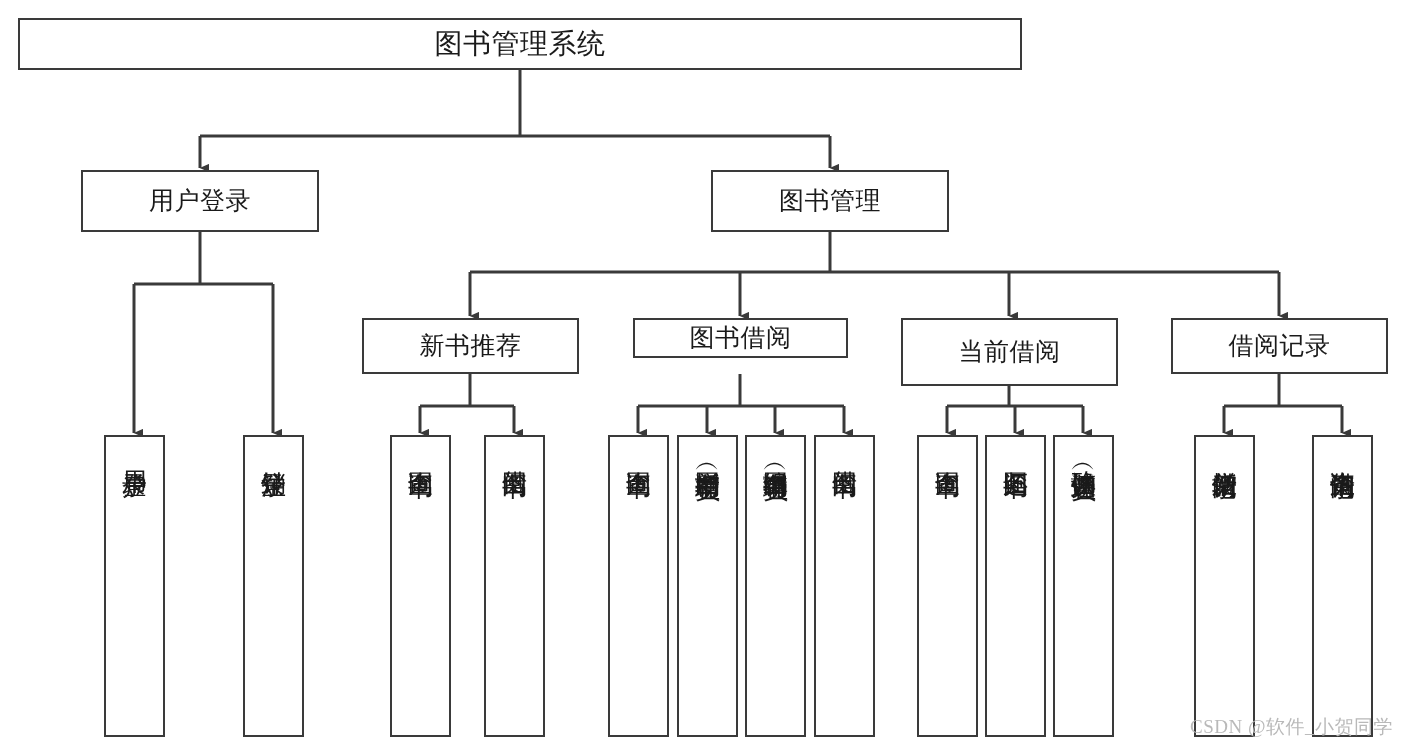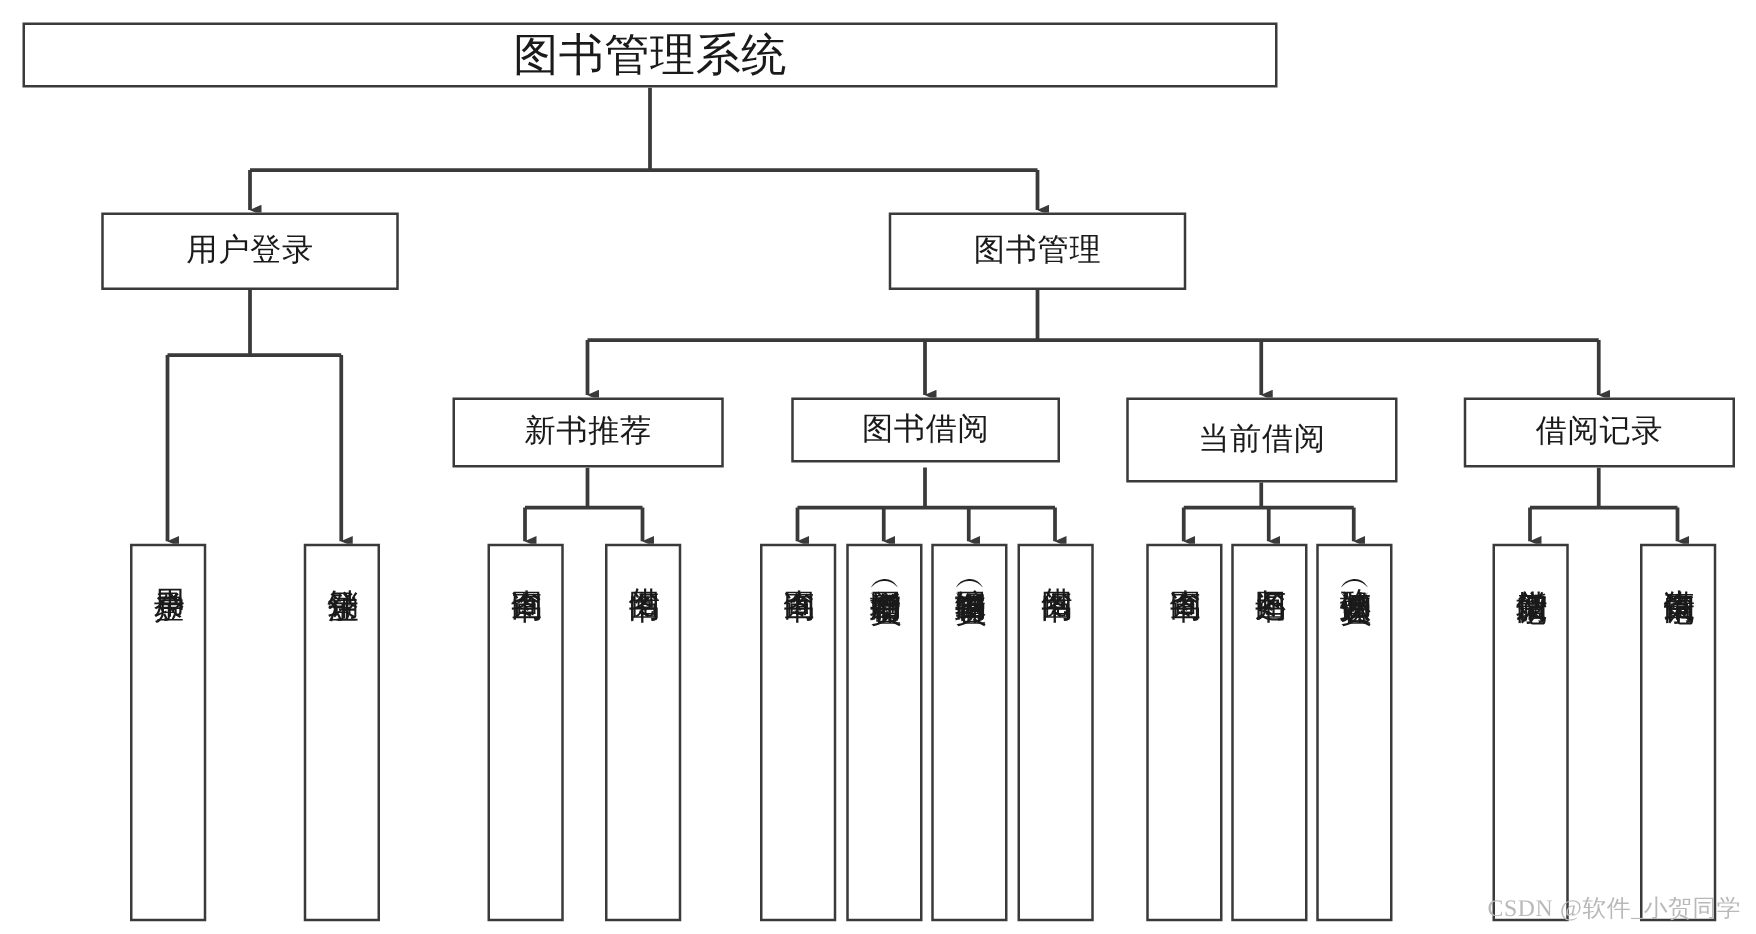--- a/index.html
+++ b/index.html
@@ -34,21 +34,21 @@
     align-items: center;
     justify-content: center;
     color: #1a1a1a;
   }
   .node.horiz {
     font-size: 25px;
     letter-spacing: 0.5px;
     line-height: 1.1;
   }
   .node.root {
-    font-size: 36px;
+    font-size: 28px;
   }
   .node.leaf {
     font-size: 25px;
     padding: 14px 2px;
     align-items: flex-start;
     justify-content: center;
   }
   .vtext {
     writing-mode: vertical-rl;
     text-orientation: upright;
@@ -130,21 +130,21 @@
   <div class="node horiz" style="left:81px;top:170px;width:238px;height:62px;">
     <span>用户登录</span>
   </div>
   <div class="node horiz" style="left:362px;top:318px;width:217px;height:56px;">
     <span>新书推荐</span>
   </div>
 
   <div class="node horiz" style="left:711px;top:170px;width:238px;height:62px;">
     <span>图书管理</span>
   </div>
-  <div class="node horiz" style="left:633px;top:318px;width:215px;height:52px;">
+  <div class="node horiz" style="left:633px;top:318px;width:215px;height:40px;">
     <span>图书借阅</span>
   </div>
   <div class="node horiz" style="left:901px;top:318px;width:217px;height:68px;">
     <span>当前借阅</span>
   </div>
   <div class="node horiz" style="left:1171px;top:318px;width:217px;height:56px;">
     <span>借阅记录</span>
   </div>
 
   <div class="node leaf" style="left:104px;top:435px;width:61px;height:302px;">

